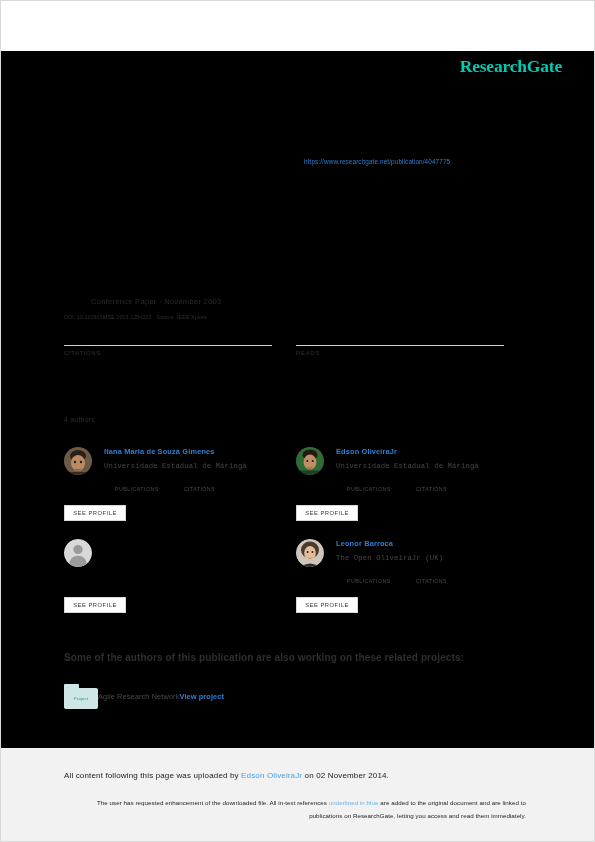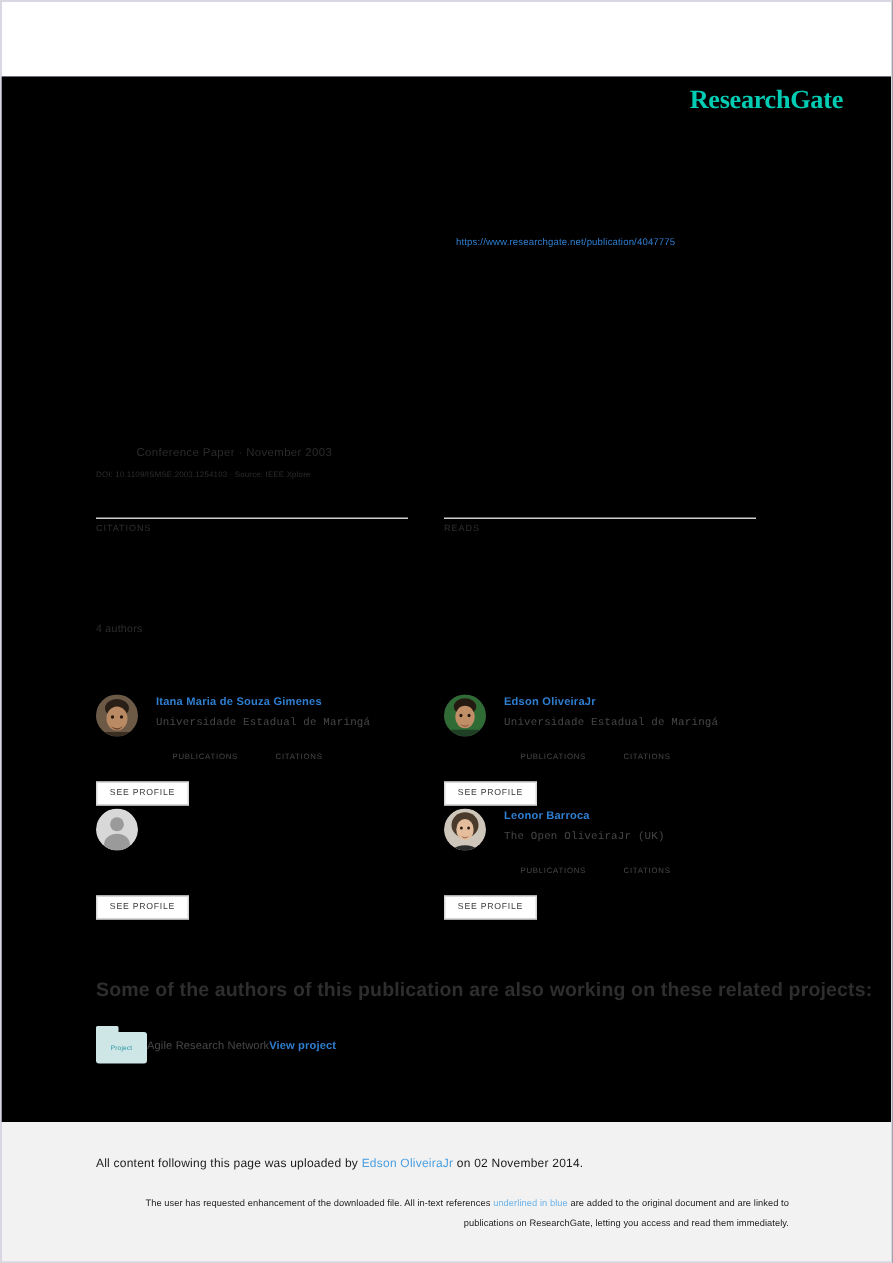--- a/index.html
+++ b/index.html
@@ -140,21 +140,21 @@
     letter-spacing: 0.2px;
   }
 
   .author {
     position: absolute;
     width: 232px;
     height: 92px;
   }
   .author-col-l { left: 63px; }
   .author-col-r { left: 295px; }
-  .author-row-1 { top: 412px; }
+  .author-row-1 { top: 396px; }
   .author-row-2 { top: 488px; }
 
   .avatar {
     position: absolute;
     left: 0;
     top: 0;
     width: 28px;
     height: 28px;
     border-radius: 50%;
     overflow: hidden;
@@ -220,21 +220,21 @@
     align-items: center;
     justify-content: center;
     box-sizing: border-box;
   }
 
   
   #projects-heading {
     position: absolute;
     left: 63px;
     top: 601px;
-    font-size: 13px;
+    font-size: 10px;
     font-weight: bold;
     color: #2e2e2e;
     letter-spacing: 0.1px;
   }
 
   #project-row {
     position: absolute;
     left: 63px;
     top: 633px;
     display: flex;

